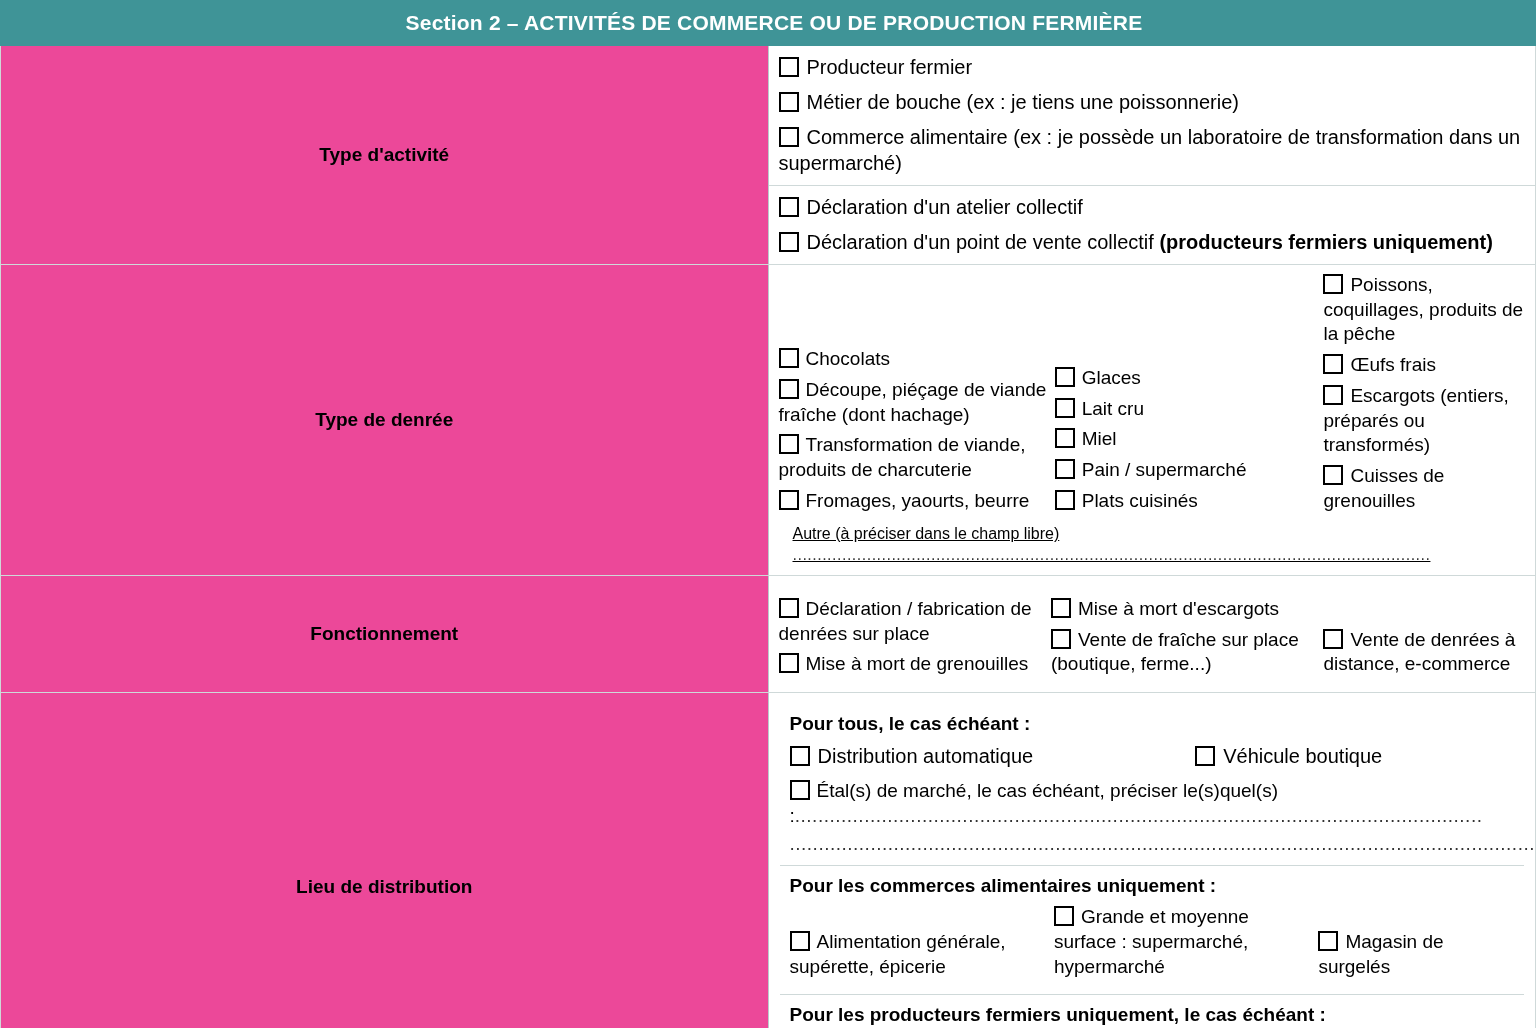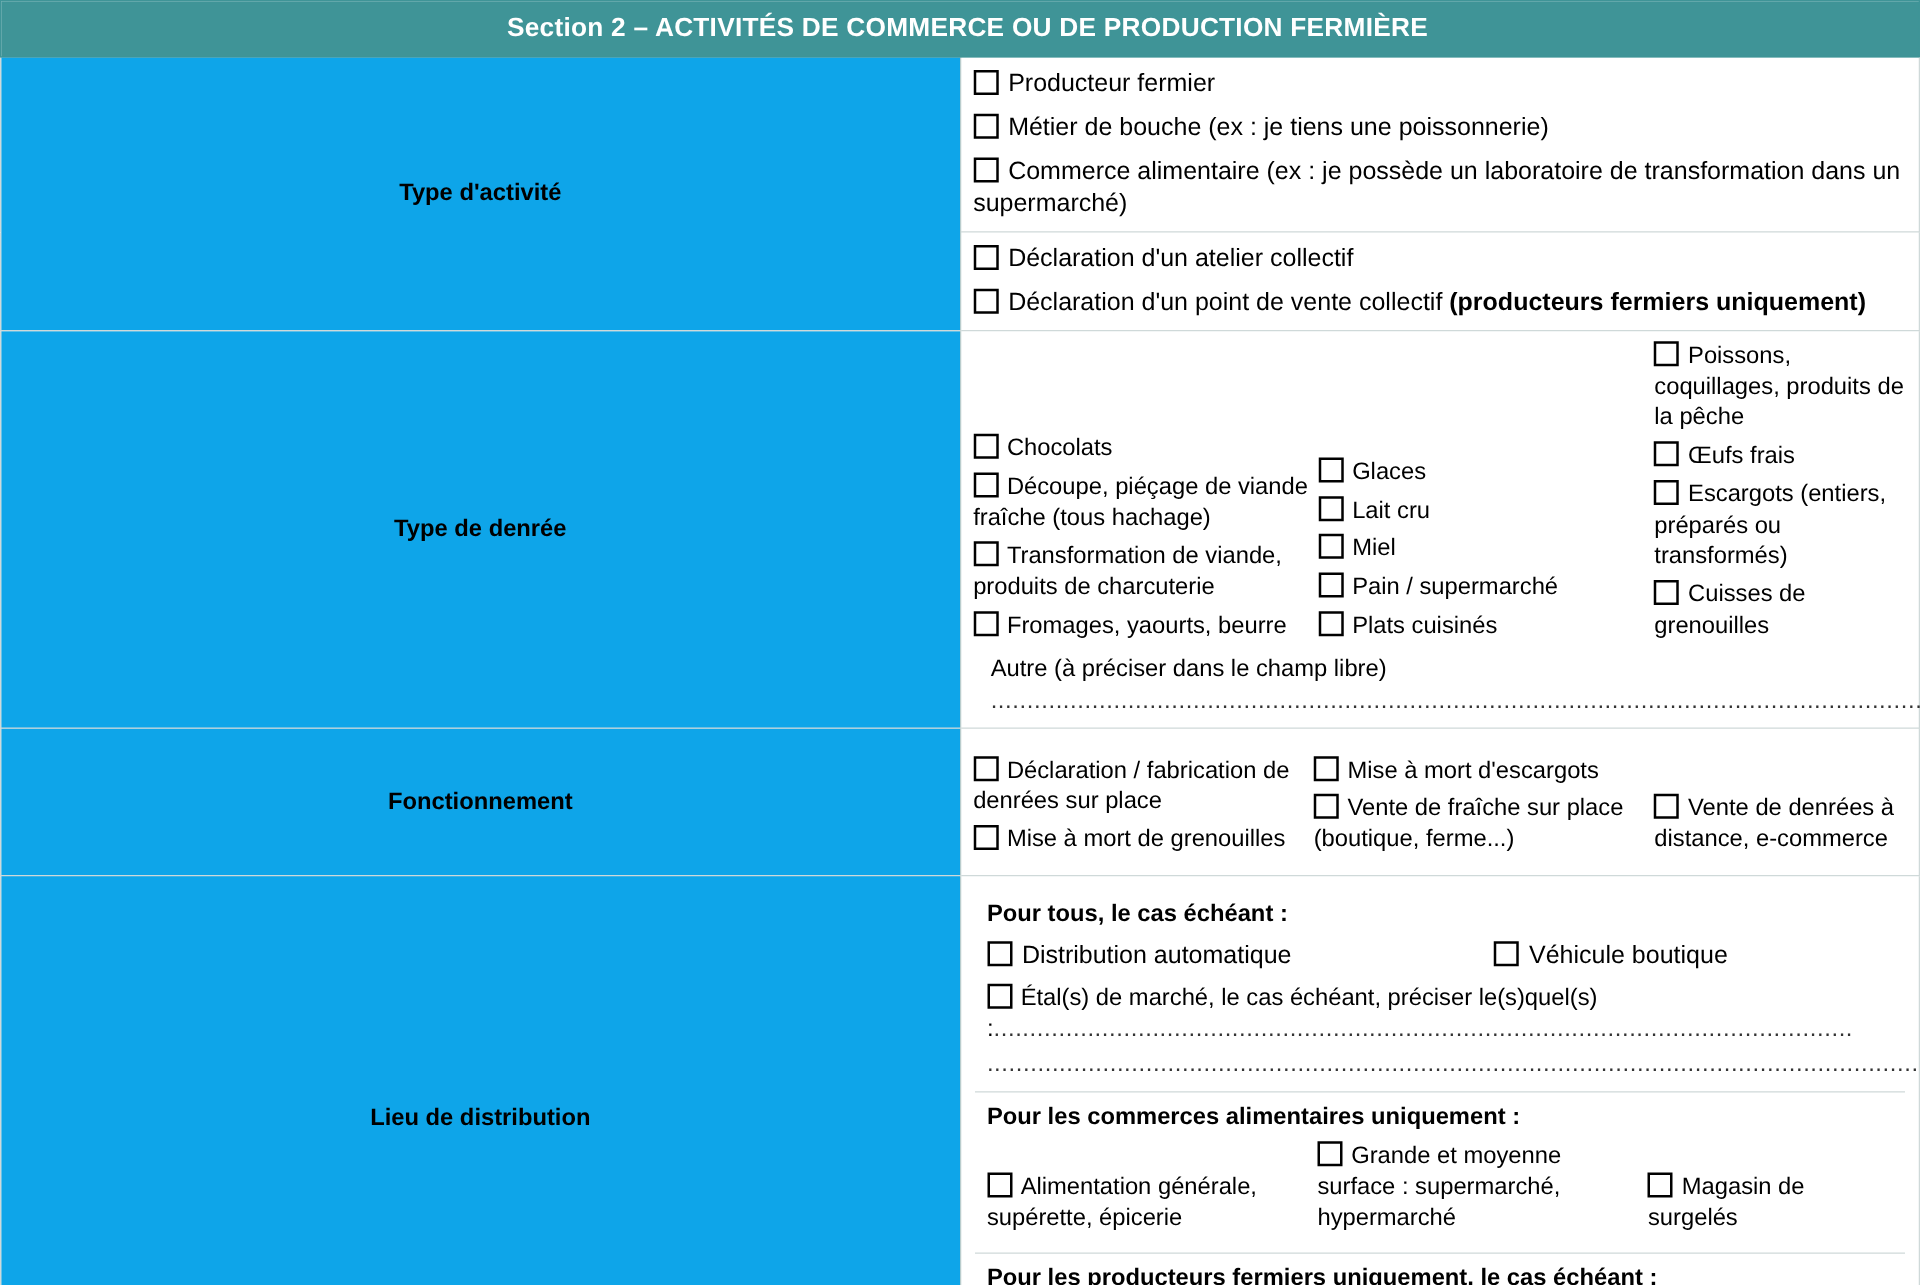--- a/index.html
+++ b/index.html
@@ -32,21 +32,21 @@
     font-size: 21px;
     letter-spacing: 0.2px;
     padding: 10px 4px 11px 16px;
     border: 1px solid #3f9497;
     line-height: 1.1;
   }
 
   
   .label-cell {
     width: 218px;
-    background: #0ea5e9;
+    background: #ec4899;
     border: 1px solid #cfd9d9;
     border-right: 1px solid #b9cccc;
     text-align: center;
     vertical-align: middle;
     font-weight: bold;
     font-size: 19px;
     line-height: 1.25;
     padding: 4px 6px;
     color: #000;
   }
@@ -168,21 +168,22 @@
 
   .volume-cell {
     text-align: center;
     font-size: 19px;
     padding: 10px 10px 14px 10px;
   }
 
   .denree-autre {
     margin-top: 4px;
     padding-left: 14px;
-    font-size: 19px;
+    font-size: 16px;
+    text-decoration: underline;
   }
   .dots-line { display:block; font-size:19px; line-height:1.3; color:#333; letter-spacing:0.5px; }
 </style>
 </head>
 <body>
 
 <table class="form-table">
 
   <tbody>
       <tr>
@@ -218,21 +219,21 @@
   <tr>
     <td class="label-cell">Type de denrée</td>
     <td class="content-cell">
       <div class="cols3 denree">
 
         <div class="c col-a">
           <div class="opt-wrap">
             <span class="cb"></span><span>Chocolats</span>
           </div>
           <div class="opt-wrap">
-            <span class="cb"></span><span>Découpe, piéçage de viande fraîche (tous hachage)</span>
+            <span class="cb"></span><span>Découpe, piéçage de viande fraîche (dont hachage)</span>
           </div>
           <div class="opt-wrap">
             <span class="cb"></span><span>Transformation de viande, produits de charcuterie</span>
           </div>
           <div class="opt-wrap">
             <span class="cb"></span><span>Fromages, yaourts, beurre</span>
           </div>
         </div>
 
         <div class="c col-b">

